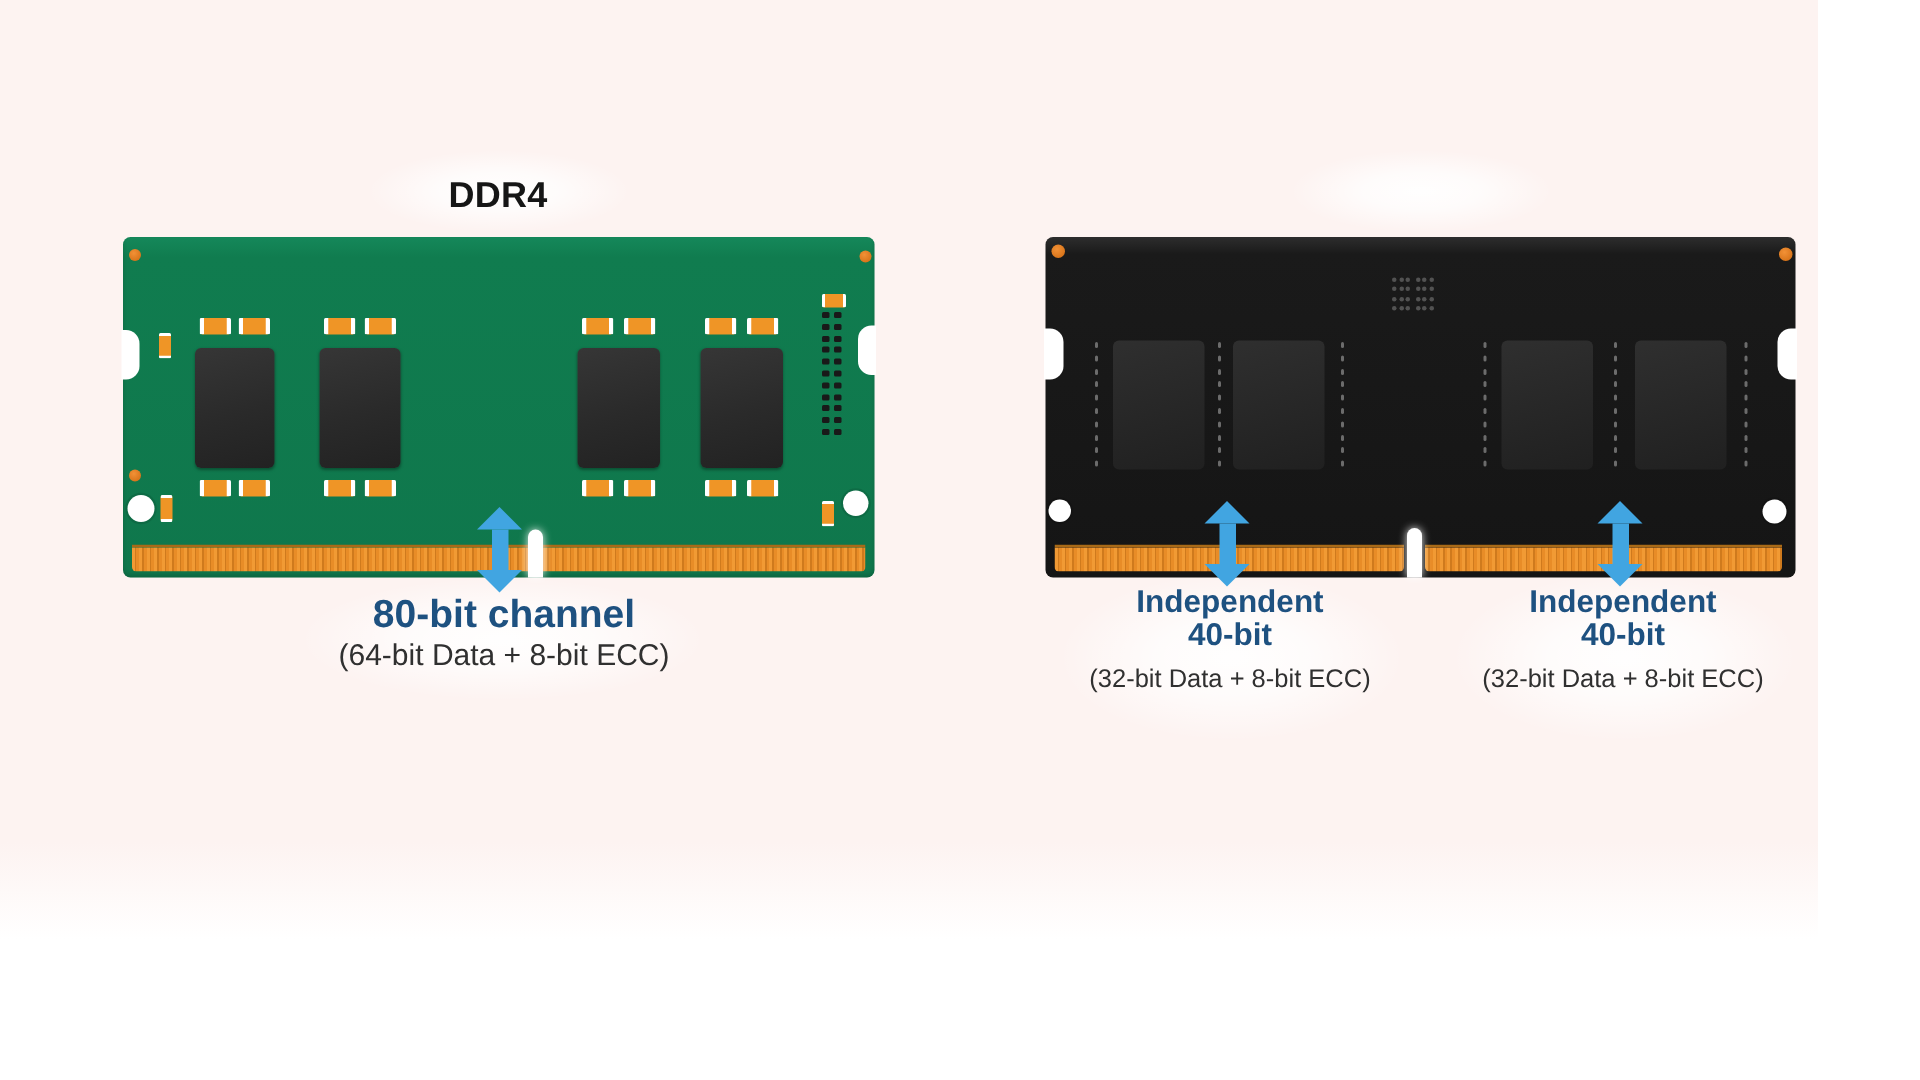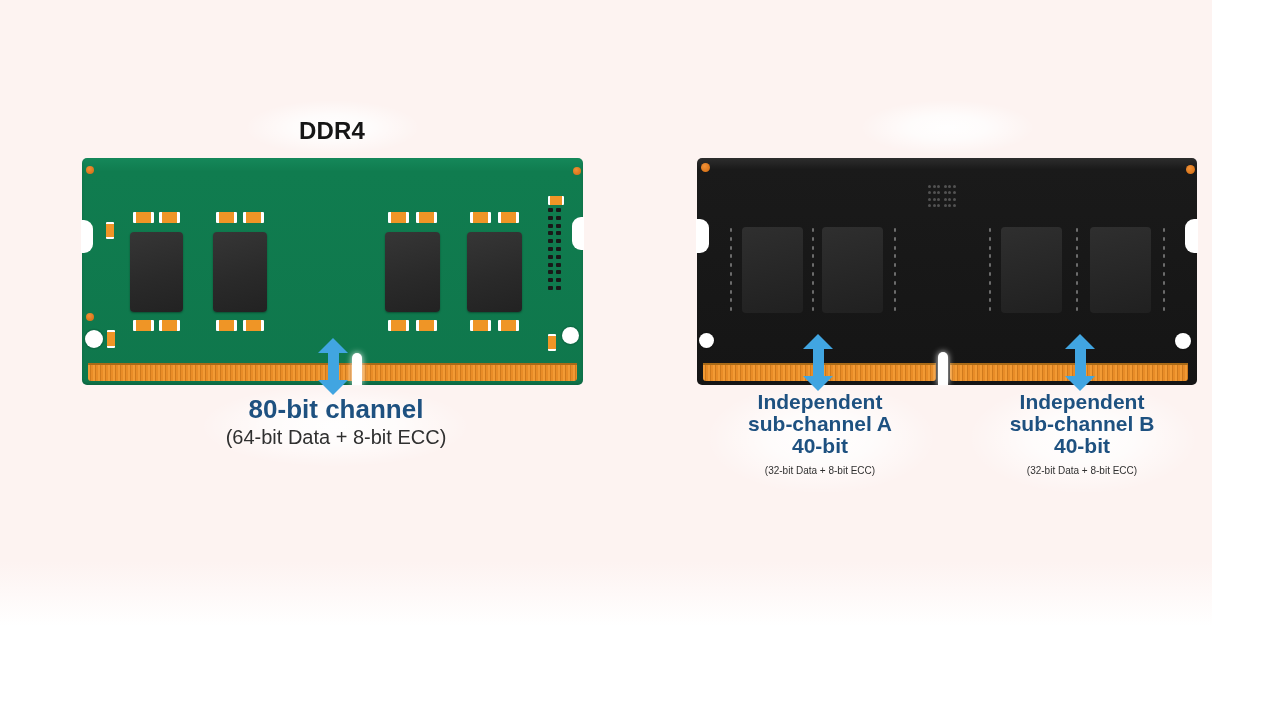--- a/index.html
+++ b/index.html
@@ -67,21 +67,21 @@
   .arrow-head-up   { width:0; height:0; border-left:15px solid transparent; border-right:15px solid transparent;
                      border-bottom:15px solid var(--arrow-blue,#41a5e1); }
   .arrow-shaft     { width:11px; flex:1 1 auto; background: var(--arrow-blue,#41a5e1); }
   .arrow-head-down { width:0; height:0; border-left:15px solid transparent; border-right:15px solid transparent;
                      border-top:15px solid var(--arrow-blue,#41a5e1); }
 
   .label-block { position:absolute; text-align:center; }
   .label-main   { font-size:26px; line-height:30px; font-weight:bold; color: var(--label-blue,#1e5180); }
   .label-sub    { font-size:20px; color: var(--sub-text,#303030); margin-top:2px; }
   .label-line   { font-size:21px; line-height:22px; font-weight:bold; color: var(--label-blue,#1e5180); }
-  .label-detail { font-size:10px; color: var(--sub-text,#303030); margin-top:8px; }
+  .label-detail { font-size:17px; color: var(--sub-text,#303030); margin-top:8px; }
 
   .banner {
     position:absolute; left:0; top:632px; width:1280px; height:88px;
     display:flex; align-items:center; justify-content:center;
     background: linear-gradient(90deg, #3b4fa3 0%, #3263b4 26%, #3193d6 52%, #19716 0%, #197162 74%, #0e5244 86%, #0c4839 100%);
   }
   .banner-title { font-size:46px; font-weight:bold; color: var(--banner-text,#ffffff); letter-spacing:.5px; }
 </style>
 </head>
 <body>
@@ -270,28 +270,26 @@
     <div class="arrow-head-down"></div>
   </div>
 
   <div class="label-block" style="left:186px; top:394px; width:300px;">
     <div class="label-main">80-bit channel</div>
     <div class="label-sub">(64-bit Data + 8-bit ECC)</div>
   </div>
 
   <div class="label-block" style="left:690px; top:391px; width:260px;">
     <div class="label-line">Independent</div>
-    <div class="label-line">sub-channel A</div>
     <div class="label-line">40-bit</div>
     <div class="label-detail">(32-bit Data + 8-bit ECC)</div>
   </div>
 
   <div class="label-block" style="left:952px; top:391px; width:260px;">
     <div class="label-line">Independent</div>
-    <div class="label-line">sub-channel B</div>
     <div class="label-line">40-bit</div>
     <div class="label-detail">(32-bit Data + 8-bit ECC)</div>
   </div>
 
   <div class="banner">
     <div class="banner-title">DDR4 vs DDR5</div>
   </div>
 
 </div>
 

